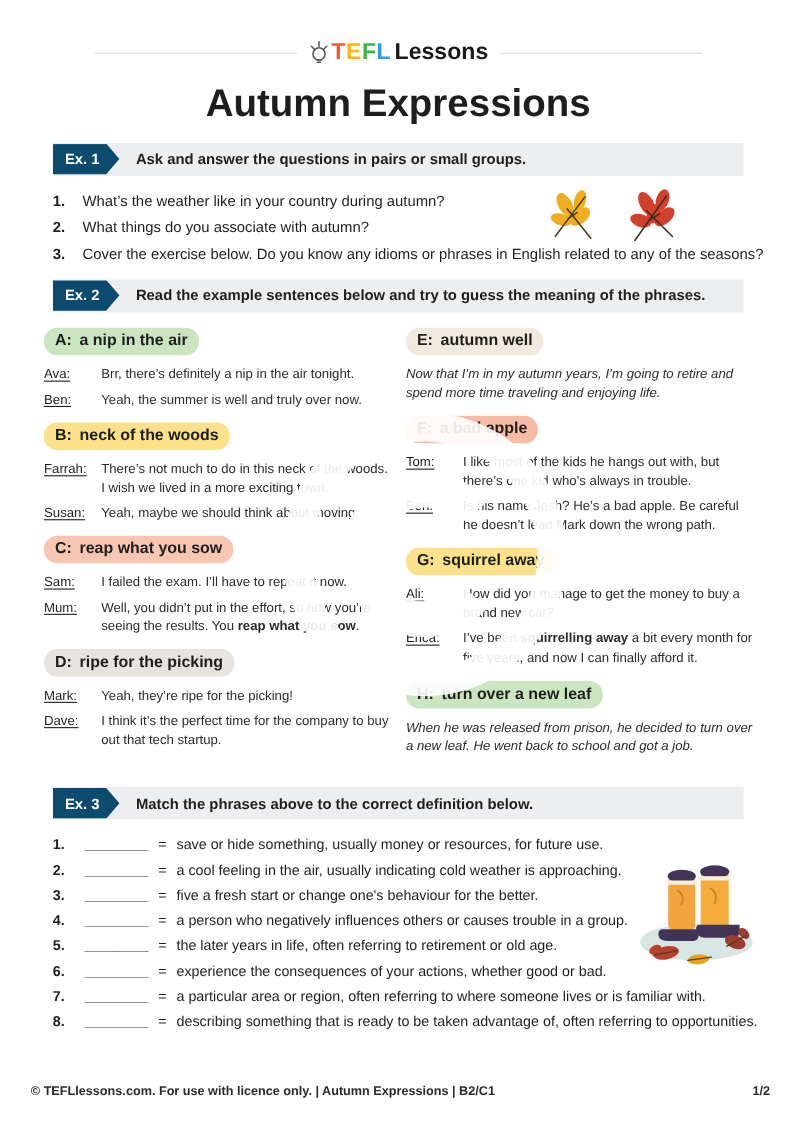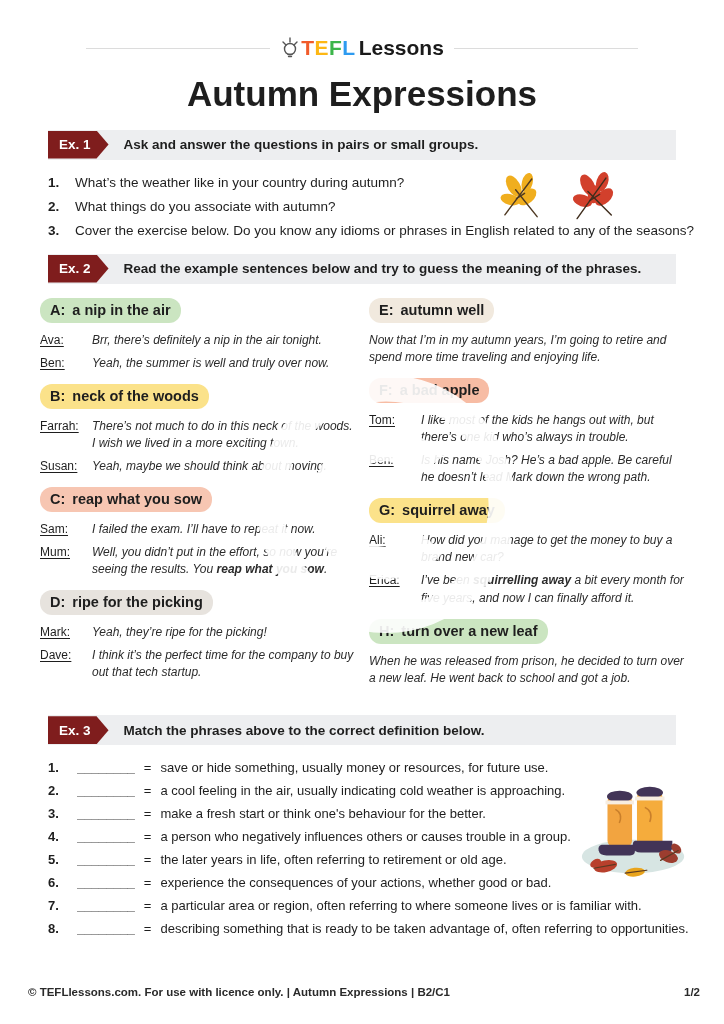--- a/index.html
+++ b/index.html
@@ -13,40 +13,40 @@
   .rule { flex:1; height:1px; background:#dcdcdc; }
   .logo { display:flex; align-items:center; gap:1px; font-size:21px; font-weight:700; white-space:nowrap; }
   .logo .tefl { letter-spacing:0.5px; }
   .logo .rest { color:#1a1a1a; margin-left:2px; }
   
   .title { text-align:center; font-size:35px; font-weight:700; margin-top:15px; line-height:1.1; }
   
   .exbar { position:relative; margin:16px 48px 0; background:#edeef0; height:30px; display:flex; align-items:center; }
   .exbadge {
     height:28px; display:flex; align-items:center; padding:0 18px 0 11px;
-    background:#7f1d1d; color:#fff; font-weight:700; font-size:13.5px;
+    background:#0c4a6e; color:#fff; font-weight:700; font-size:13.5px;
     clip-path:polygon(0 0, calc(100% - 12px) 0, 100% 50%, calc(100% - 12px) 100%, 0 100%);
     flex:none;
   }
   .exinstr { margin-left:15px; font-weight:700; font-size:13.5px; }
   
   .questions { margin:15px 14px 0 48px; }
   .qrow { display:flex; margin-bottom:9px; font-size:13.5px; white-space:nowrap; }
   .qnum { width:27px; font-weight:700; flex:none; }
   
   .leaves { position:absolute; top:170px; left:497px; display:flex; gap:24px; }
   
   .columns { display:flex; margin:14px 40px 0; gap:14px; }
   .col { flex:1; min-width:0; }
   .expr { margin-bottom:12px; }
   .expr-head { display:inline-block; padding:4px 10px 5px; font-size:14.5px; font-weight:700; margin-bottom:9px;border-radius:12px; }
   .expr-id { margin-right:7px; }
   .dline { display:flex; margin-bottom:6px; }
   .speaker { width:52px; flex:none; font-size:12px; text-decoration:underline; text-underline-offset:2px; padding-top:1px; }
-  .dtext { font-style:italic; font-size:12px; line-height:1.42; color:#2b2b2b; }
+  .dtext { font-size:12px; line-height:1.42; color:#2b2b2b; }
   .dtext strong { font-weight:700; }
   .dnarr { font-style:italic; font-size:12px; line-height:1.45; color:#2b2b2b; margin-bottom:5px; }
   
   .defs { margin:15px 14px 0 48px; }
   .defrow { display:flex; align-items:baseline; margin-bottom:8px; font-size:13px; white-space:nowrap; }
   .defnum { width:30px; font-weight:700; flex:none; }
   .defblank { letter-spacing:0; margin-right:8px; color:#333;font-style:italic; }
   .defeq { margin-right:9px; }
   
   .boots { position:absolute; top:770px; left:572px; }
@@ -210,21 +210,21 @@
       <div class="defrow">
         <span class="defnum">2.</span>
         <span class="defblank">________</span>
         <span class="defeq">=</span>
         <span class="deftext">a cool feeling in the air, usually indicating cold weather is approaching.</span>
       </div>
       <div class="defrow">
         <span class="defnum">3.</span>
         <span class="defblank">________</span>
         <span class="defeq">=</span>
-        <span class="deftext">make a fresh start or think one's behaviour for the better.</span>
+        <span class="deftext">five a fresh start or change one's behaviour for the better.</span>
       </div>
       <div class="defrow">
         <span class="defnum">4.</span>
         <span class="defblank">________</span>
         <span class="defeq">=</span>
         <span class="deftext">a person who negatively influences others or causes trouble in a group.</span>
       </div>
       <div class="defrow">
         <span class="defnum">5.</span>
         <span class="defblank">________</span>

